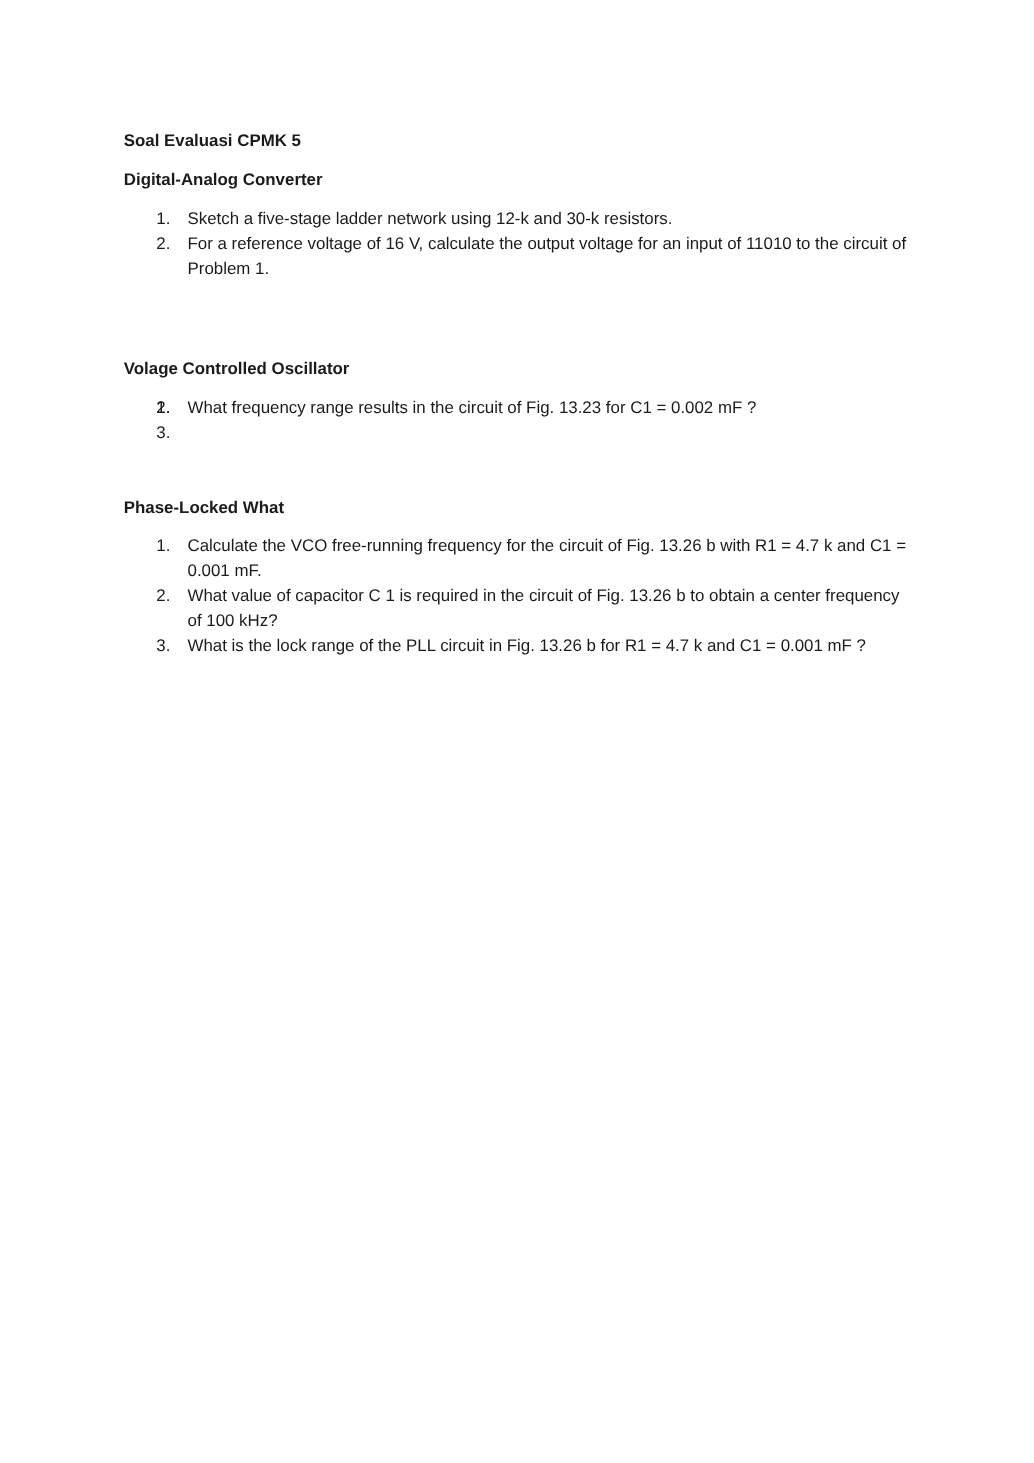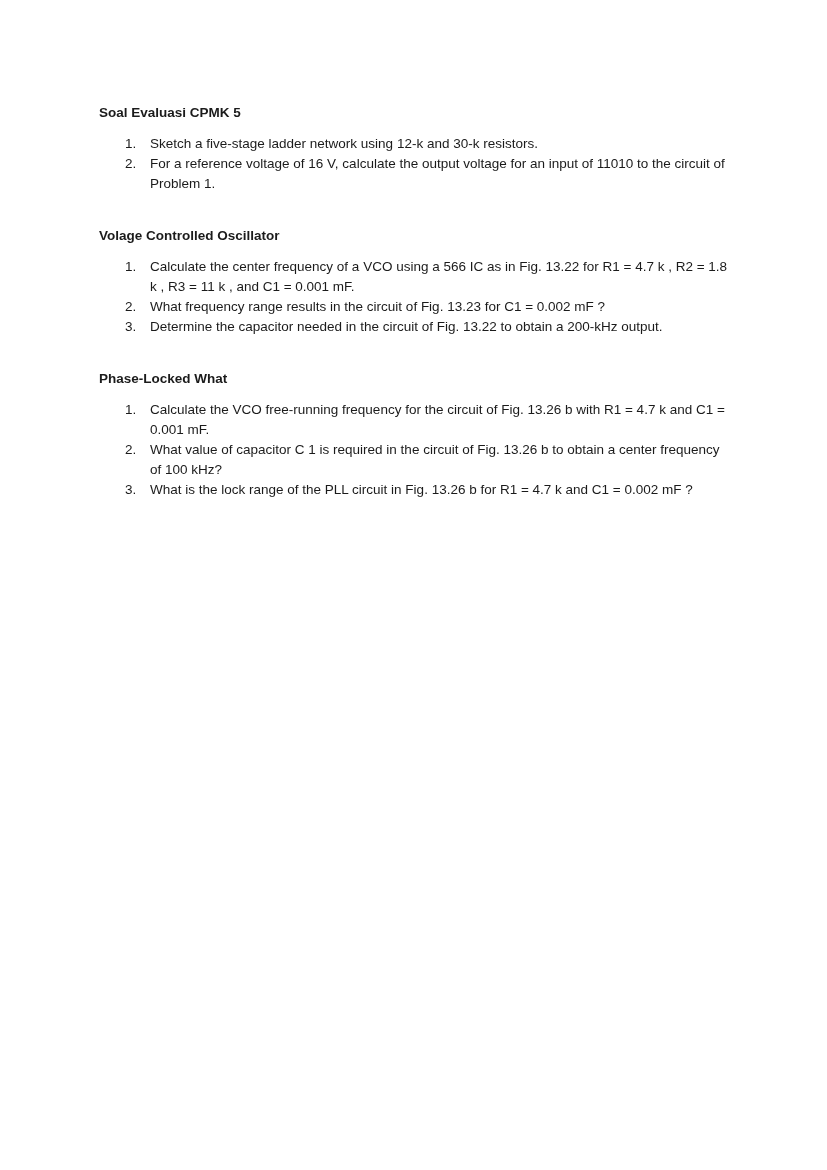--- a/index.html
+++ b/index.html
@@ -23,21 +23,21 @@
   .content {
     width: 629px;
   }
   .doc-title {
     font-size: 13.5px;
     font-weight: bold;
     line-height: 20px;
     margin: 0 0 11px 0;
   }
   .section { margin: 0; }
-  .section + .section { margin-top: 32px; }
+  .section + .section { margin-top: 60px; }
   .section-heading {
     font-size: 13.5px;
     font-weight: bold;
     line-height: 20px;
     margin: 0 0 11px 0;
   }
   ol.problem-list {
     list-style: none;
     margin: 0;
     padding: 0;
@@ -56,62 +56,61 @@
 </style>
 </head>
 <body>
 
 <div class="page">
   <div class="content">
 
     <p class="doc-title">Soal Evaluasi CPMK 5</p>
 
     <div class="section">
+      <h2 class="section-heading">Digital-Analog Converter</h2>
       <ol class="problem-list">
         <li>
           <span class="num">1.</span>
           <span class="txt">Sketch a five-stage ladder network using 12-k and 30-k resistors.</span>
         </li>
         <li>
           <span class="num">2.</span>
           <span class="txt">For a reference voltage of 16 V, calculate the output voltage for an input of 11010 to the circuit of Problem 1.</span>
         </li>
       </ol>
     </div>
 
     <div class="section">
       <h2 class="section-heading">Volage Controlled Oscillator</h2>
       <ol class="problem-list">
         <li>
           <span class="num">1.</span>
-          <span class="txt">Calculate the center frequency of a VCO using a 566 IC as in Fig. 13.22 for R1 = 4.7 k , R2 = 1.8 k , R3 = 11 k , and C1 = 0.001 mF.</span>
         </li>
         <li>
           <span class="num">2.</span>
           <span class="txt">What frequency range results in the circuit of Fig. 13.23 for C1 = 0.002 mF ?</span>
         </li>
         <li>
           <span class="num">3.</span>
-          <span class="txt">Determine the capacitor needed in the circuit of Fig. 13.22 to obtain a 200-kHz output.</span>
         </li>
       </ol>
     </div>
 
     <div class="section">
       <h2 class="section-heading">Phase-Locked What</h2>
       <ol class="problem-list">
         <li>
           <span class="num">1.</span>
           <span class="txt">Calculate the VCO free-running frequency for the circuit of Fig. 13.26 b with R1 = 4.7 k and C1 = 0.001 mF.</span>
         </li>
         <li>
           <span class="num">2.</span>
           <span class="txt">What value of capacitor C 1 is required in the circuit of Fig. 13.26 b to obtain a center frequency of 100 kHz?</span>
         </li>
         <li>
           <span class="num">3.</span>
-          <span class="txt">What is the lock range of the PLL circuit in Fig. 13.26 b for R1 = 4.7 k and C1 = 0.002 mF ?</span>
+          <span class="txt">What is the lock range of the PLL circuit in Fig. 13.26 b for R1 = 4.7 k and C1 = 0.001 mF ?</span>
         </li>
       </ol>
     </div>
 
   </div>
 </div>
 
 </body></html>

